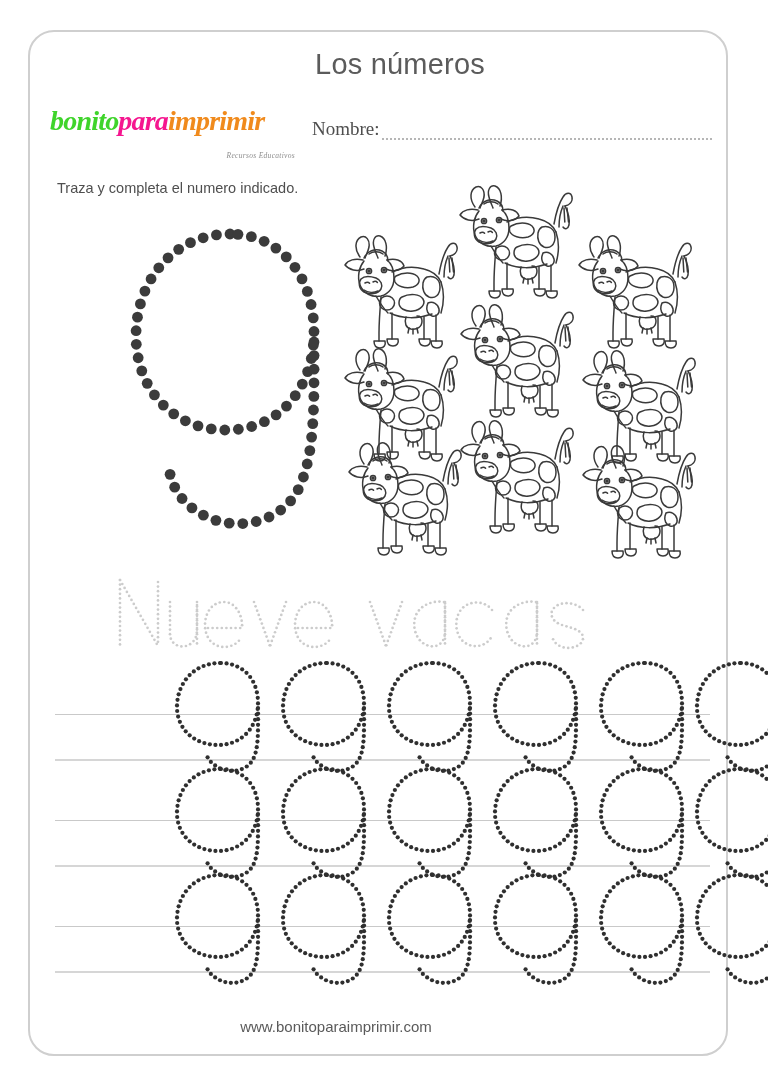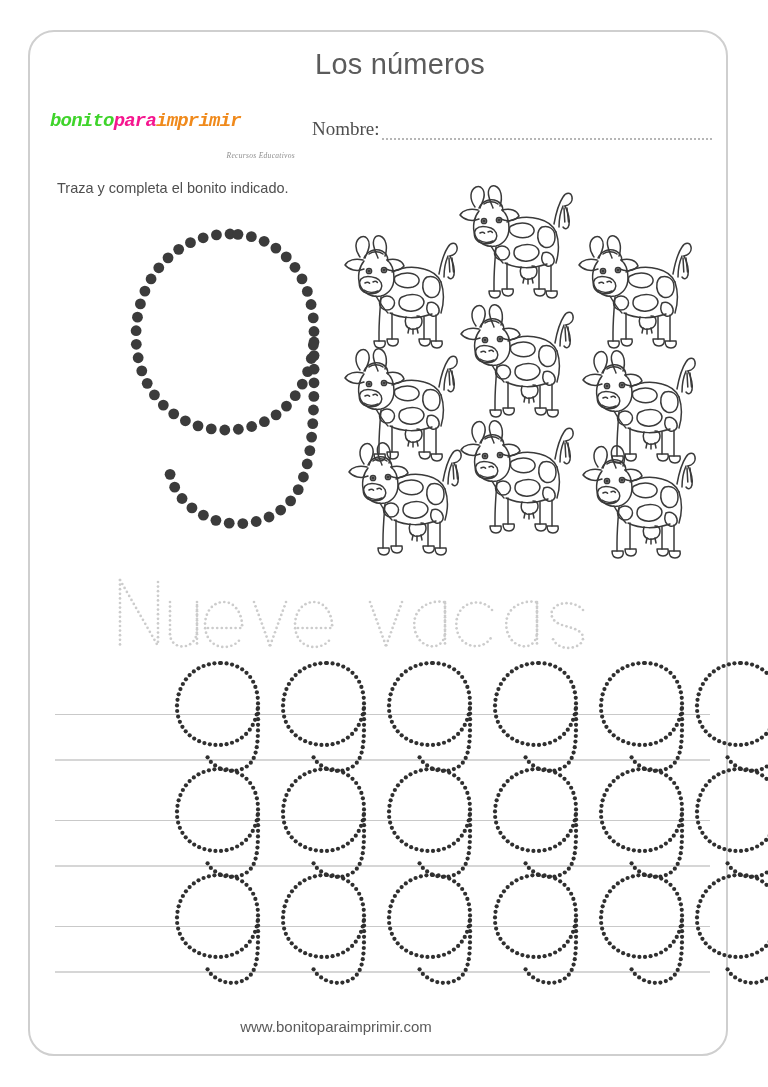--- a/index.html
+++ b/index.html
@@ -51,24 +51,24 @@
   }
 
   .logo {
     position: absolute;
     left: 50px;
     top: 106px;
     width: 245px;
     height: 52px;
   }
   .logo-word {
-    font-family: Liberation Mono, monospace;
+    font-family: Liberation Serif, serif;
     font-style: italic;
     font-weight: bold;
-    font-size: 19px;
+    font-size: 28px;
     letter-spacing: -0.8px;
     line-height: 30px;
     white-space: nowrap;
   }
   .logo-b { color: #3fd42b; }
   .logo-p { color: #f5168f; }
   .logo-i { color: #f08a1c; }
   .logo-tagline {
     font-family: "Liberation Serif", serif;
     font-style: italic;
@@ -191,21 +191,21 @@
   <div class="logo">
     <div class="logo-word"><span class="logo-b">bonito</span><span class="logo-p">para</span><span class="logo-i">imprimir</span></div>
     <div class="logo-tagline">Recursos Educativos</div>
   </div>
 
   <div class="nombre-row">
     <span class="nombre-label">Nombre:</span>
     <span class="nombre-line"></span>
   </div>
 
-  <div class="instruction">Traza y completa el bonito indicado.</div>
+  <div class="instruction">Traza y completa el numero indicado.</div>
 
   <div class="big-number">
     <svg width="230" height="330" viewBox="0 0 230 330">
       <g id="big9dots" fill="#3b3b3b">
           <circle cx="118.00" cy="22.00" r="5.4" fill="#3b3b3b"></circle>
           <circle cx="104.44" cy="22.93" r="5.4" fill="#3b3b3b"></circle>
           <circle cx="91.16" cy="25.79" r="5.4" fill="#3b3b3b"></circle>
           <circle cx="78.46" cy="30.63" r="5.4" fill="#3b3b3b"></circle>
           <circle cx="66.67" cy="37.37" r="5.4" fill="#3b3b3b"></circle>
           <circle cx="56.04" cy="45.83" r="5.4" fill="#3b3b3b"></circle>

